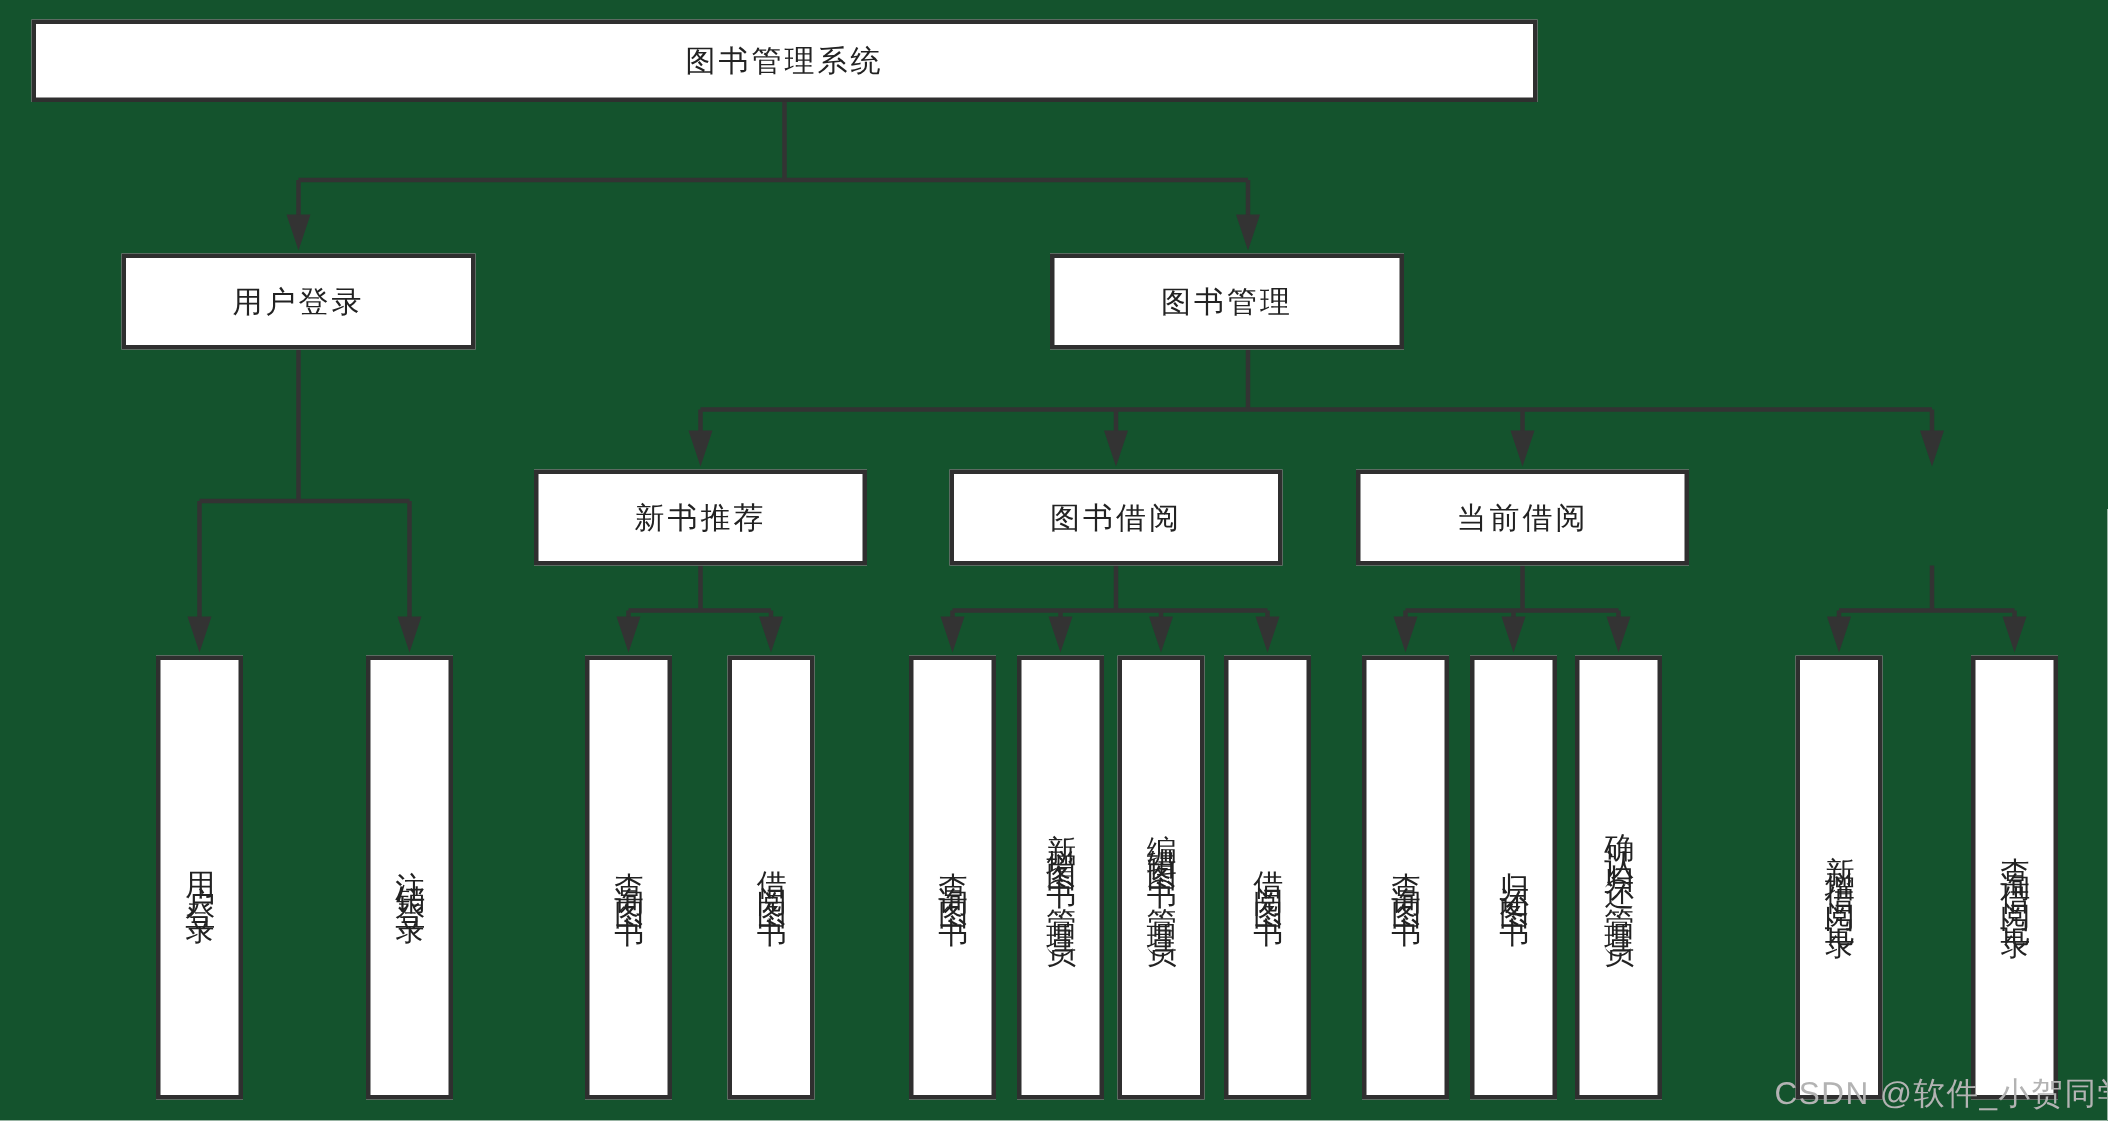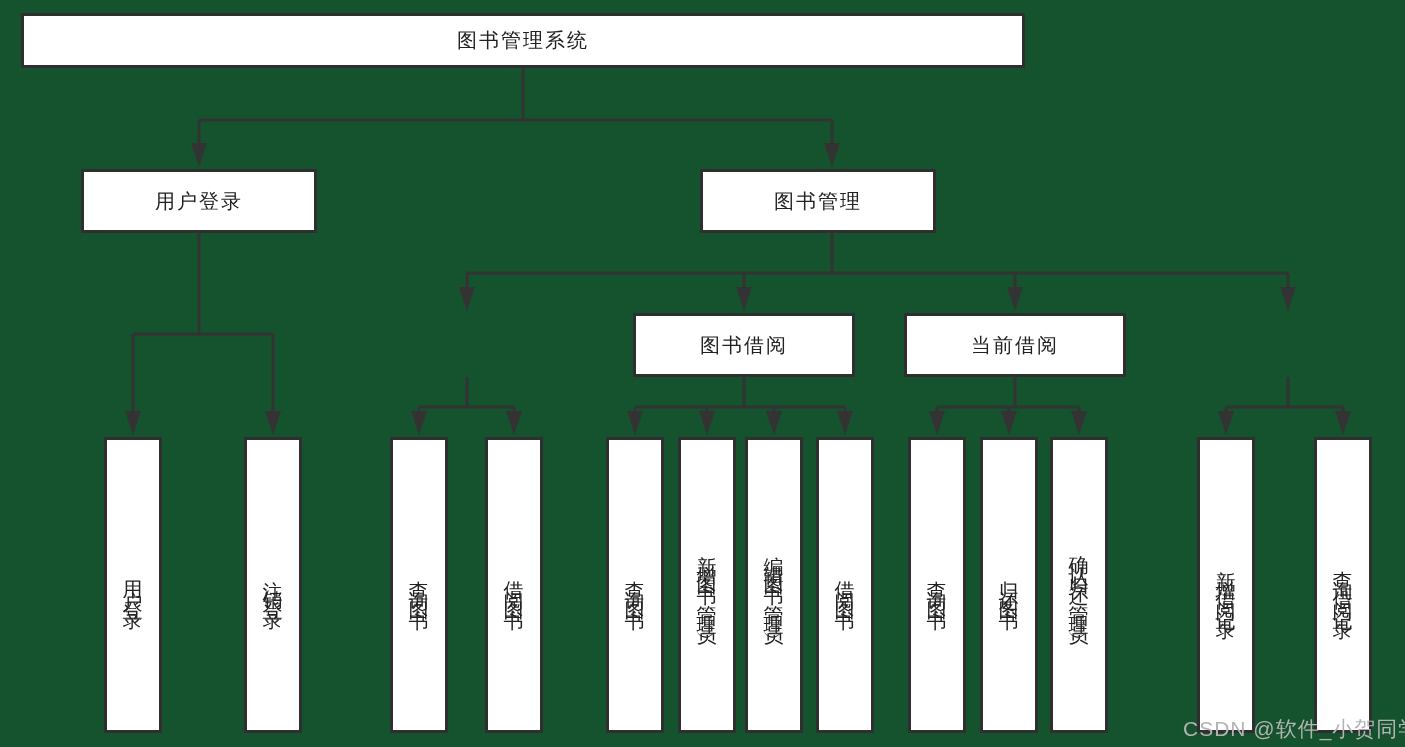--- a/index.html
+++ b/index.html
@@ -120,20 +120,23 @@
     <span class="label">图书管理系统</span>
   </div>
 
   <div class="node node-l2" style="left:81px;">
     <span class="label">用户登录</span>
   </div>
   <div class="node node-l2" style="left:700px;">
     <span class="label">图书管理</span>
   </div>
 
+  <div class="node node-l3" style="left:356px;">
+    <span class="label">新书推荐</span>
+  </div>
   <div class="node node-l3" style="left:904px;">
     <span class="label">当前借阅</span>
   </div>
   <div class="node node-l3" style="left:633px;">
     <span class="label">图书借阅</span>
   </div>
 
   <div class="leaf" style="left:104px;">
     <span class="vtext">用户登录</span>
   </div>

